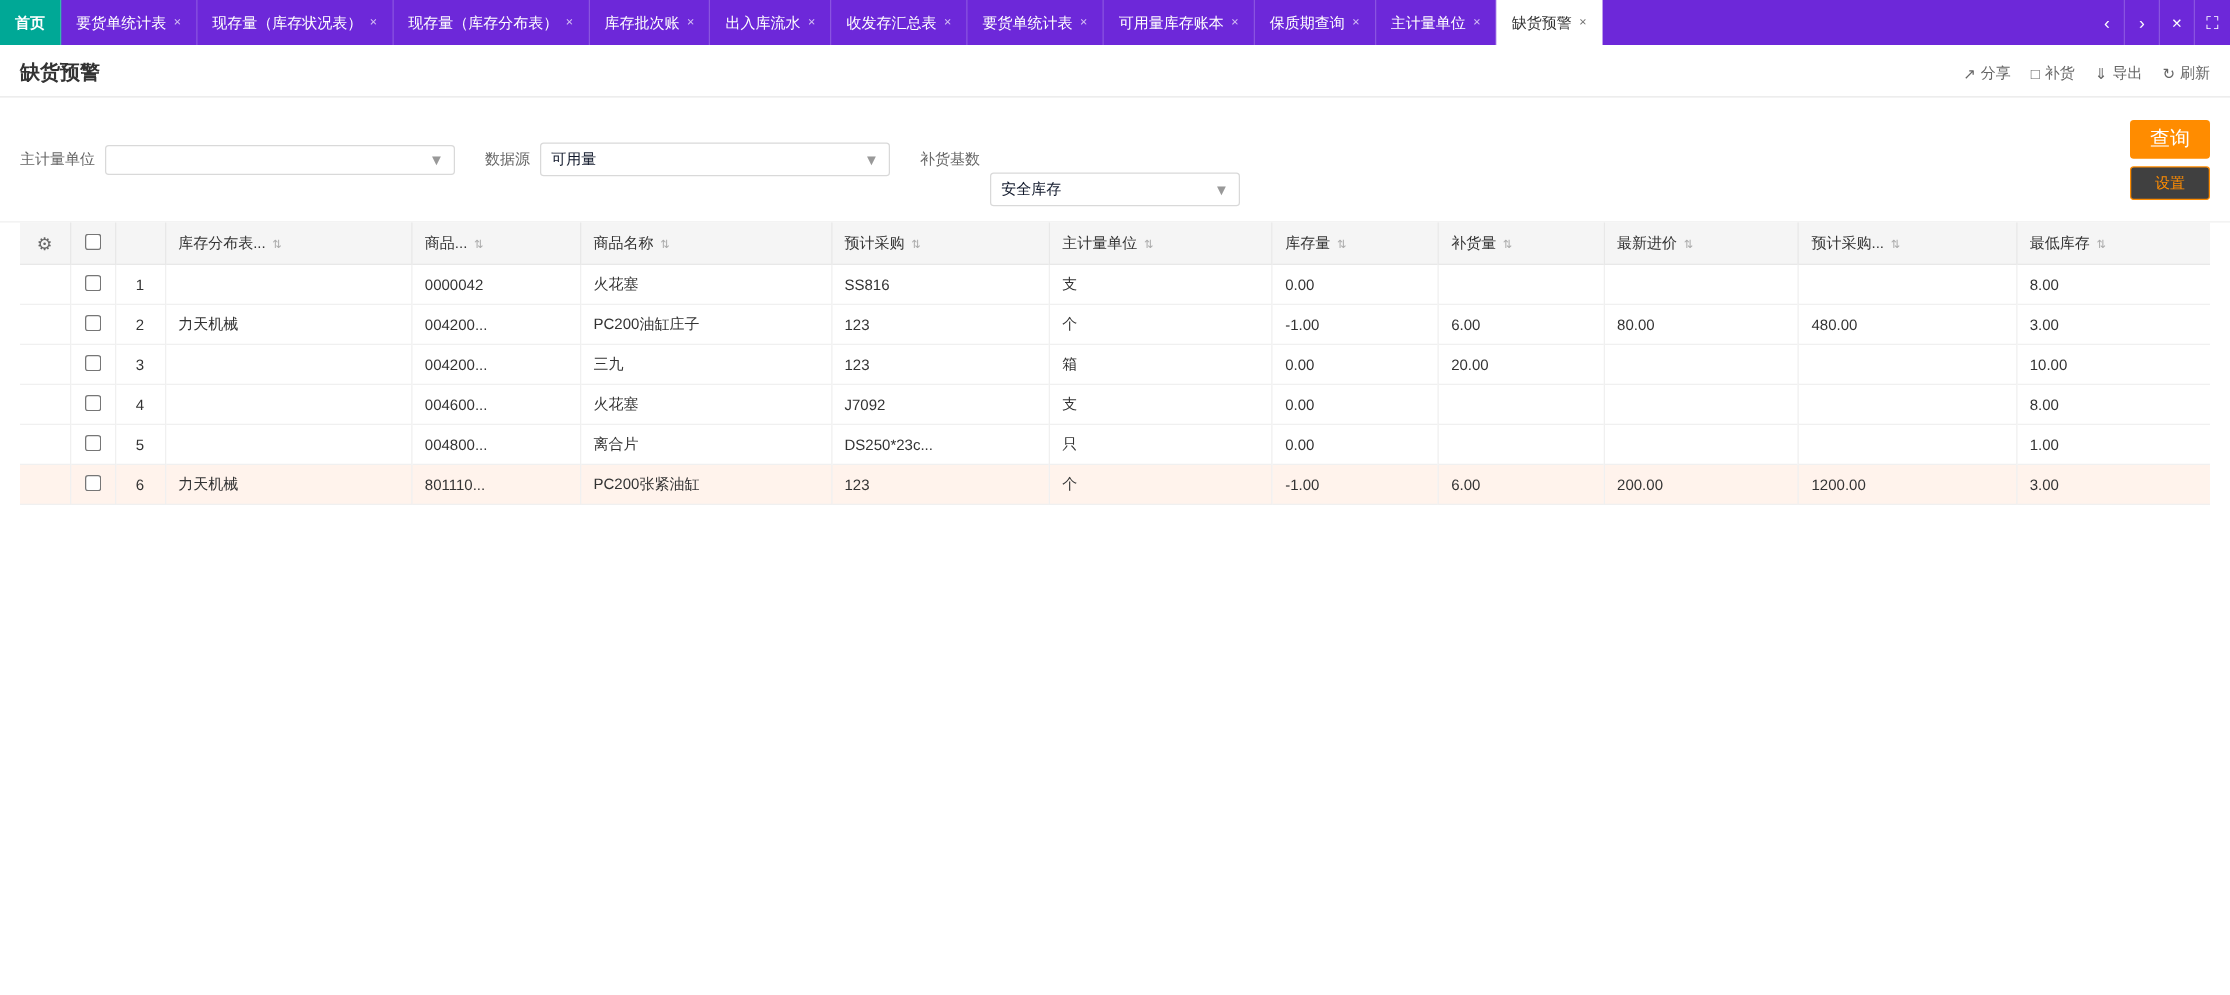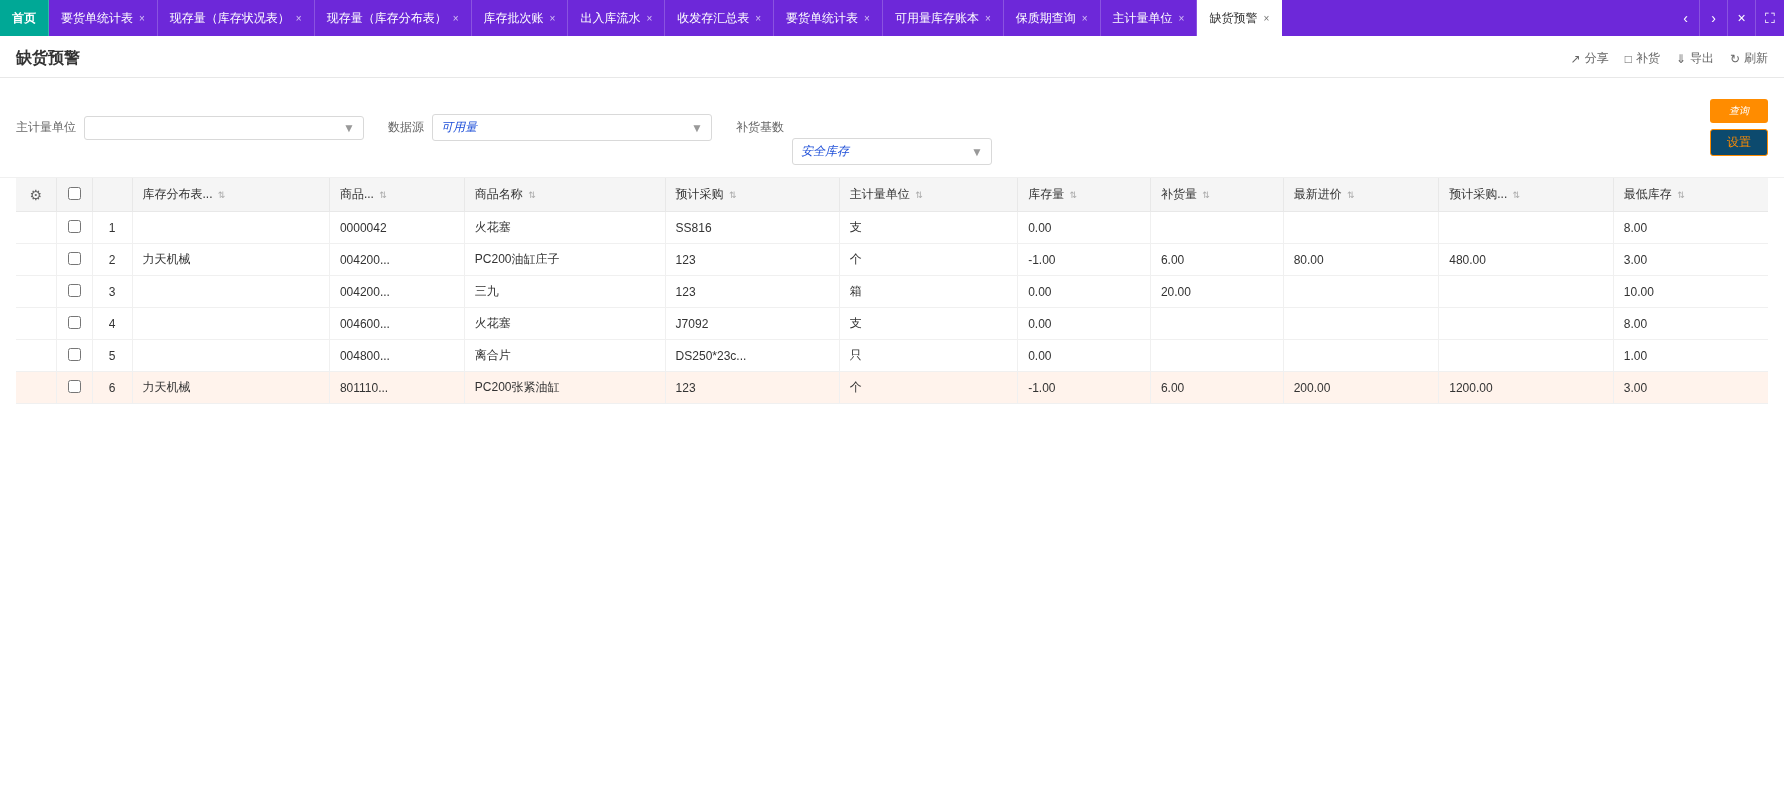--- a/index.html
+++ b/index.html
@@ -110,45 +110,43 @@
       align-items: center;
       border: 1px solid #d9d9d9;
       border-radius: 3px;
       padding: 4px 8px;
       min-width: 200px;
       cursor: pointer;
       background: #fff;
       justify-content: space-between;
     }
     .filter-select-value {
-      color: #1d4ed8;
-      font-style: italic;
+      color: #0f172a;
     }
     .filter-select-arrow {
       color: #999;
       margin-left: 8px;
     }
     .filter-actions {
       margin-left: auto;
       display: flex;
       flex-direction: column;
       gap: 6px;
     }
     .btn-query {
       background: #ff8c00;
       color: #fff;
       border: none;
       border-radius: 3px;
       padding: 5px 16px;
       cursor: pointer;
-      font-size: 10px;
-      font-style: italic;
+      font-size: 16px;
     }
     .btn-settings {
-      background: #0c4a6e;
+      background: #404040;
       color: #ff8c00;
       border: 1px solid #ff8c00;
       border-radius: 3px;
       padding: 4px 16px;
       cursor: pointer;
       font-size: 12px;
     }
 
     
     .table-container {

